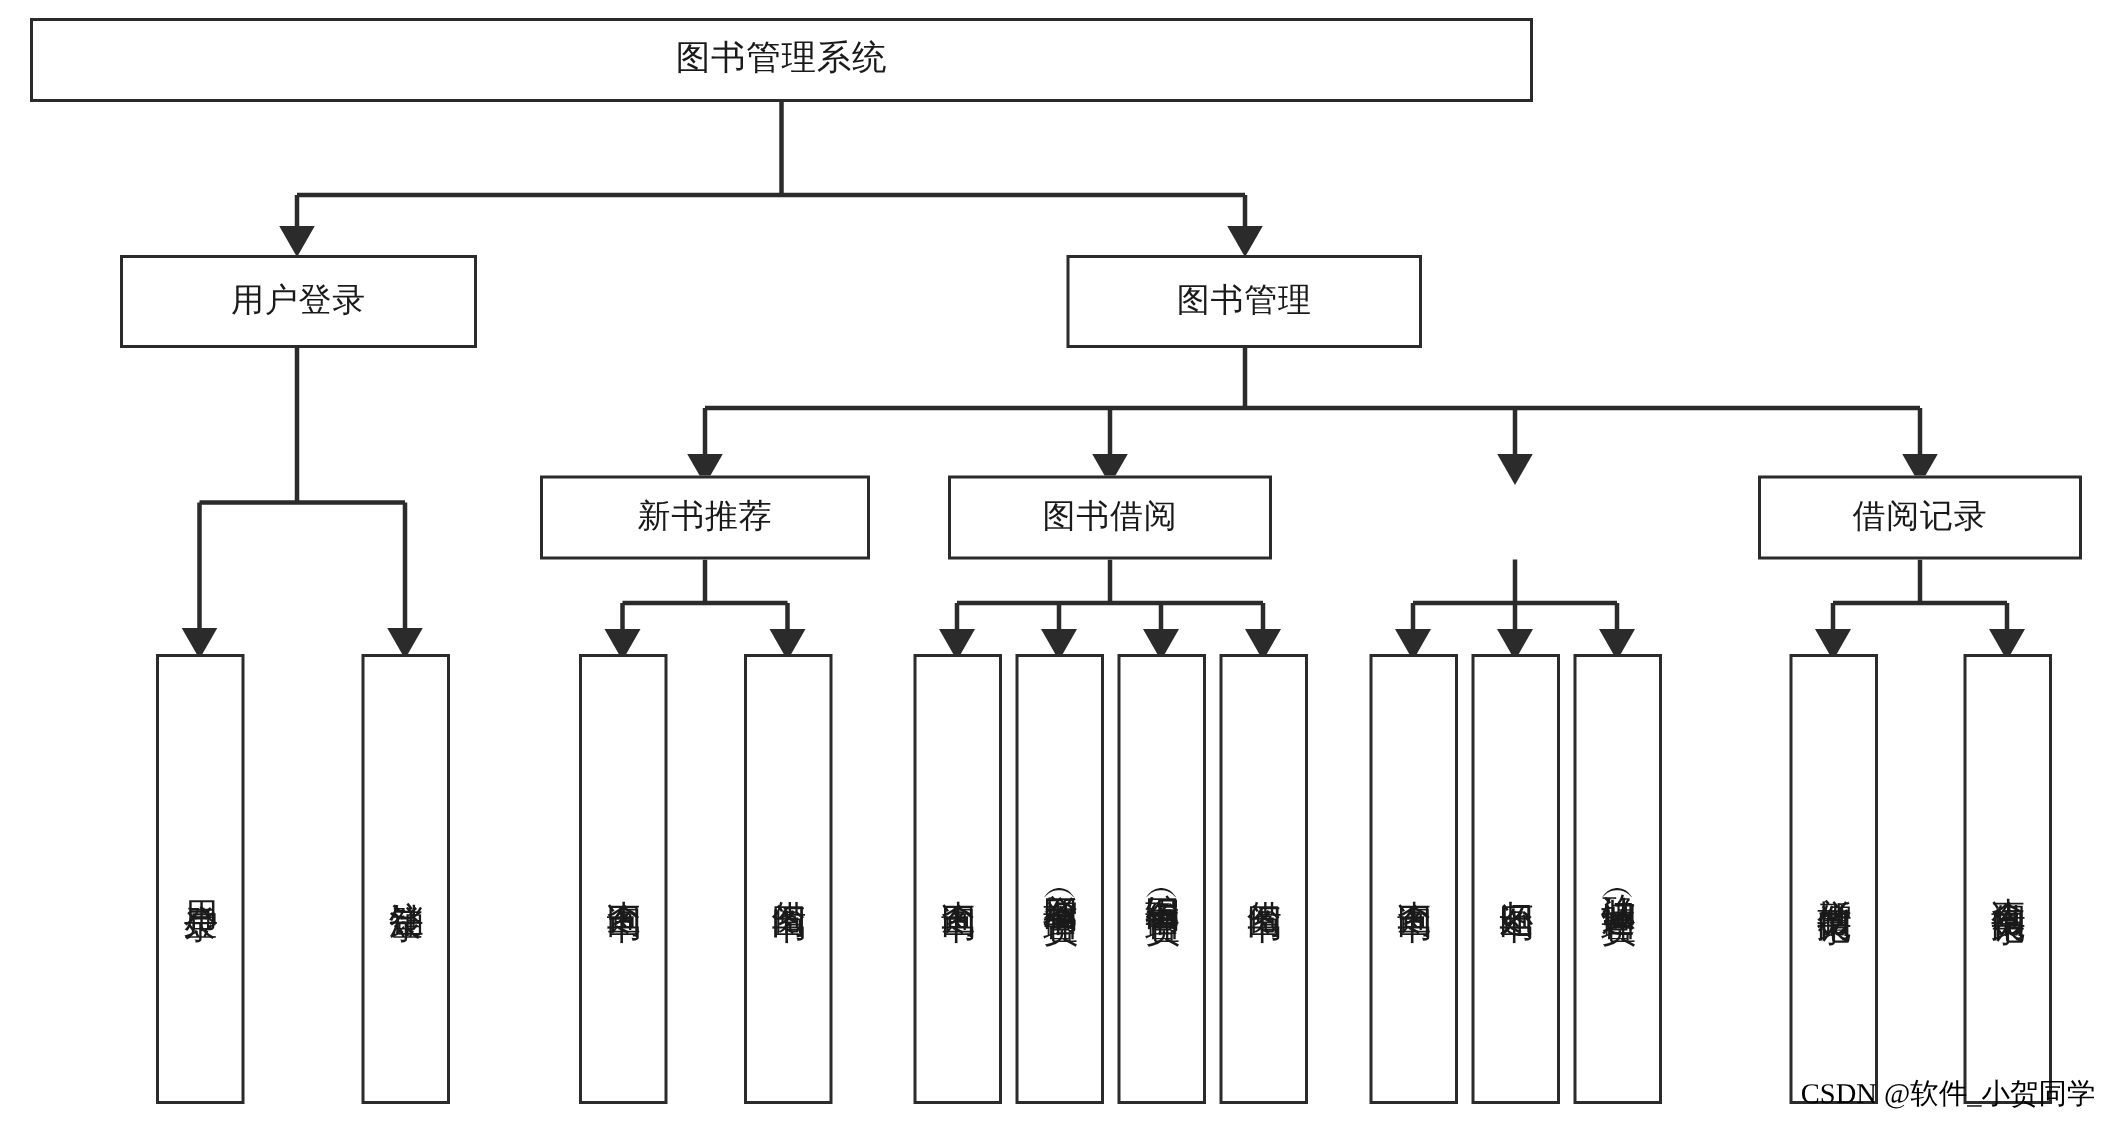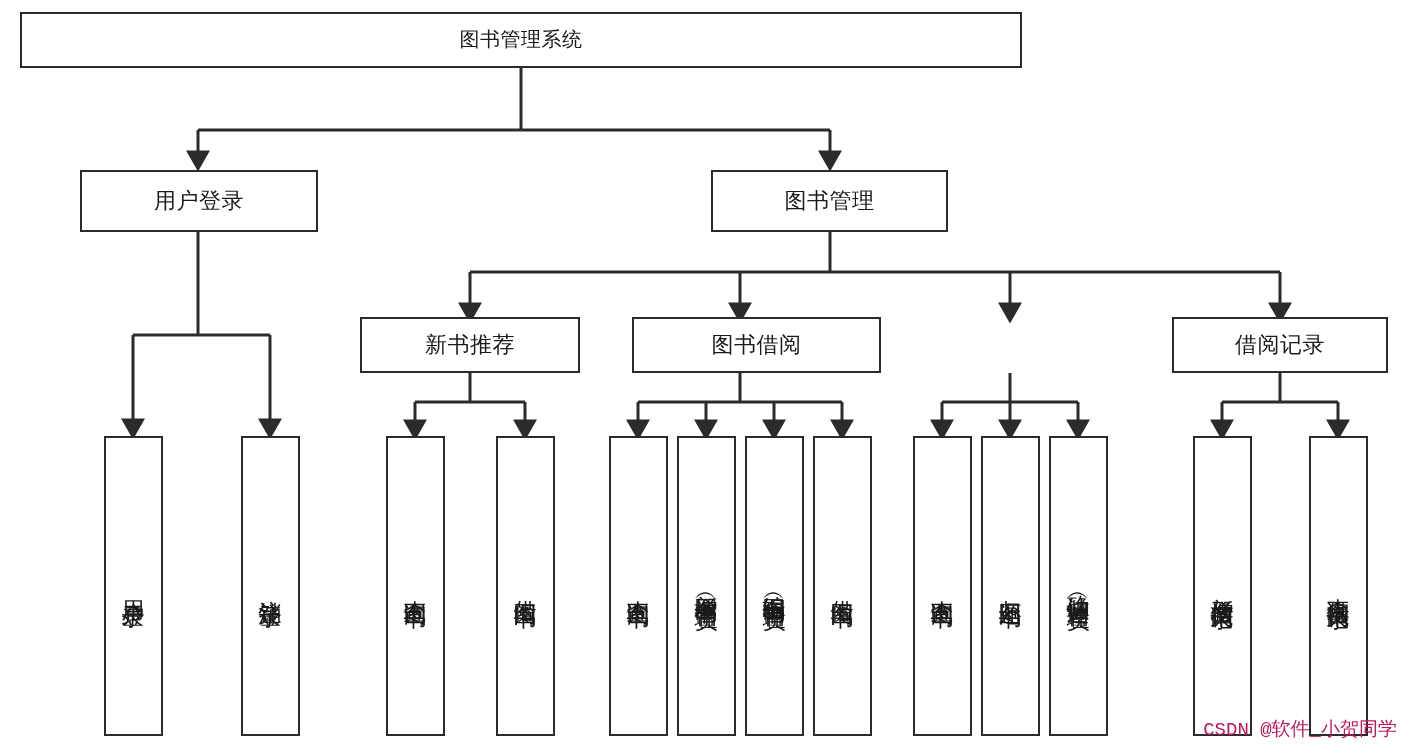--- a/index.html
+++ b/index.html
@@ -40,44 +40,44 @@
     text-align: center;
     line-height: 1.18;
     letter-spacing: 0.5px;
   }
   
   .node.h .label {
     font-size: 22px;
     white-space: nowrap;
   }
   .node.root .label {
-    font-size: 20px;
+    font-size: 23px;
   }
   
   .node.v {
     align-items: center;
     justify-content: center;
   }
   .node.v .label {
     writing-mode: vertical-rl;
     text-orientation: upright;
     font-size: 23px;
     line-height: 1.05;
     letter-spacing: 2px;
     white-space: nowrap;
   }
   #watermark {
     position: absolute;
     right: 8px;
     bottom: 5px;
     font-size: 19px;
-    color: #be185d;
+    color: #000000;
     white-space: nowrap;
     z-index: 5;
-    font-family: Liberation Mono, monospace;
+    font-family: Liberation Serif, serif;
     margin-left: 26px;
   }
 </style>
 </head>
 <body>
 
 <div id="canvas">
 
   <svg id="edges" viewBox="0 0 1405 747">
     <defs>
@@ -138,21 +138,21 @@
   </div>
 
   <div class="node h" style="left:711px; top:170px; width:237px; height:62px;">
     <span class="label">图书管理</span>
   </div>
 
   <div class="node h" style="left:360px; top:317px; width:220px; height:56px;align-items:center;">
     <span class="label">新书推荐</span>
   </div>
 
-  <div class="node h" style="left:632px; top:317px; width:249px; height:56px;">
+  <div class="node h" style="left:632px; top:317px; width:216px; height:56px;">
     <span class="label">图书借阅</span>
   </div>
 
 
   <div class="node h" style="left:1172px; top:317px; width:216px; height:56px;">
     <span class="label">借阅记录</span>
   </div>
 
   <div class="node v" style="left:104px; top:436px; width:59px; height:300px;">
     <span class="label">用户登录</span>

